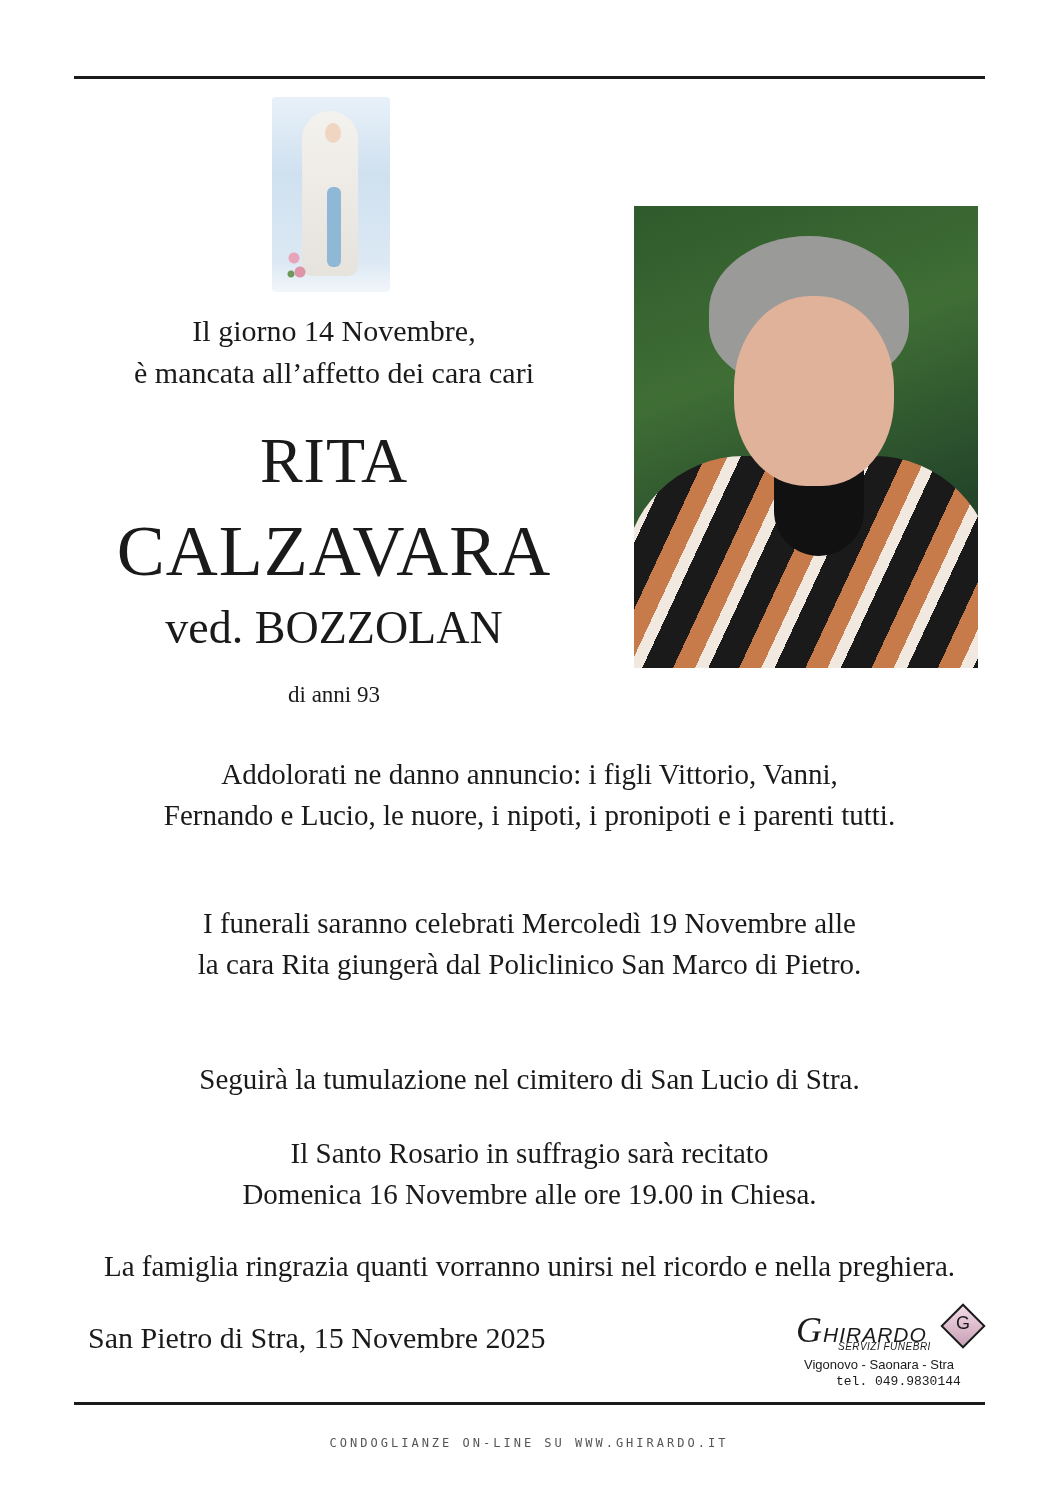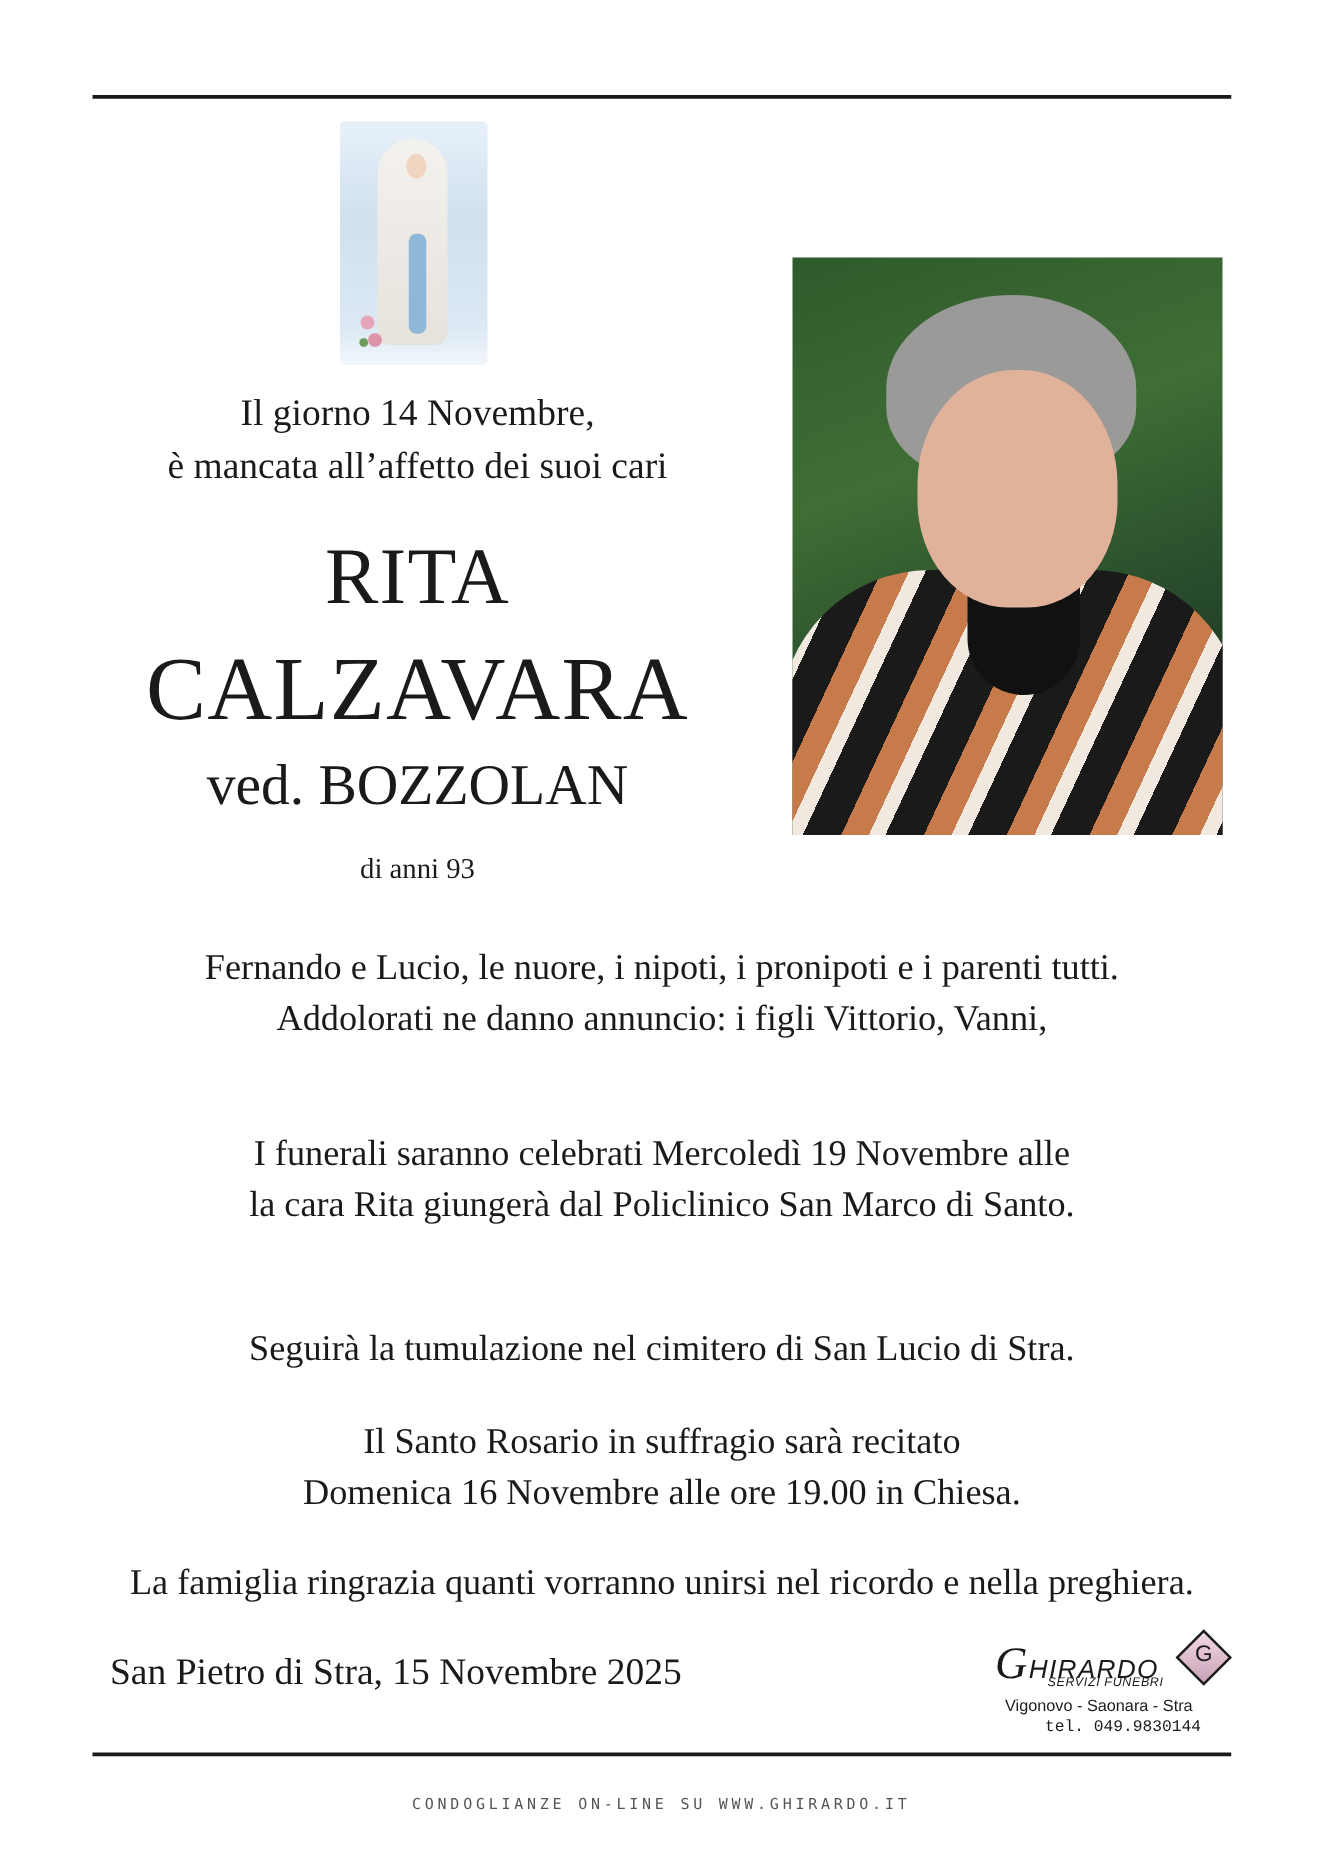--- a/index.html
+++ b/index.html
@@ -54,34 +54,34 @@
 
 <div class="photo">
   <div class="body"></div>
   <div class="neck"></div>
   <div class="hair"></div>
   <div class="face"></div>
 </div>
 
 <div class="center-block intro">
   <div>Il giorno 14 Novembre,</div>
-  <div>è mancata all’affetto dei suoi cari</div>
+  <div>è mancata all’affetto dei cara cari</div>
 </div>
 <div class="center-block name1">RITA</div>
 <div class="center-block name2">CALZAVARA</div>
 <div class="center-block name3">ved. BOZZOLAN</div>
 <div class="center-block age">di anni 93</div>
 
 <div class="para p1">
+  <div>Addolorati ne danno annuncio: i figli Vittorio, Vanni,</div>
   <div>Fernando e Lucio, le nuore, i nipoti, i pronipoti e i parenti tutti.</div>
-  <div>Addolorati ne danno annuncio: i figli Vittorio, Vanni,</div>
 </div>
 <div class="para p2">
   <div>I funerali saranno celebrati Mercoledì 19 Novembre alle</div>
-  <div>la cara Rita giungerà dal Policlinico San Marco di Santo.</div>
+  <div>la cara Rita giungerà dal Policlinico San Marco di Pietro.</div>
 </div>
 <div class="para p3">
   <div>Seguirà la tumulazione nel cimitero di San Lucio di Stra.</div>
 </div>
 <div class="para p4">
   <div>Il Santo Rosario in suffragio sarà recitato</div>
   <div>Domenica 16 Novembre alle ore 19.00 in Chiesa.</div>
 </div>
 <div class="para p5">
   <div>La famiglia ringrazia quanti vorranno unirsi nel ricordo e nella preghiera.</div>

